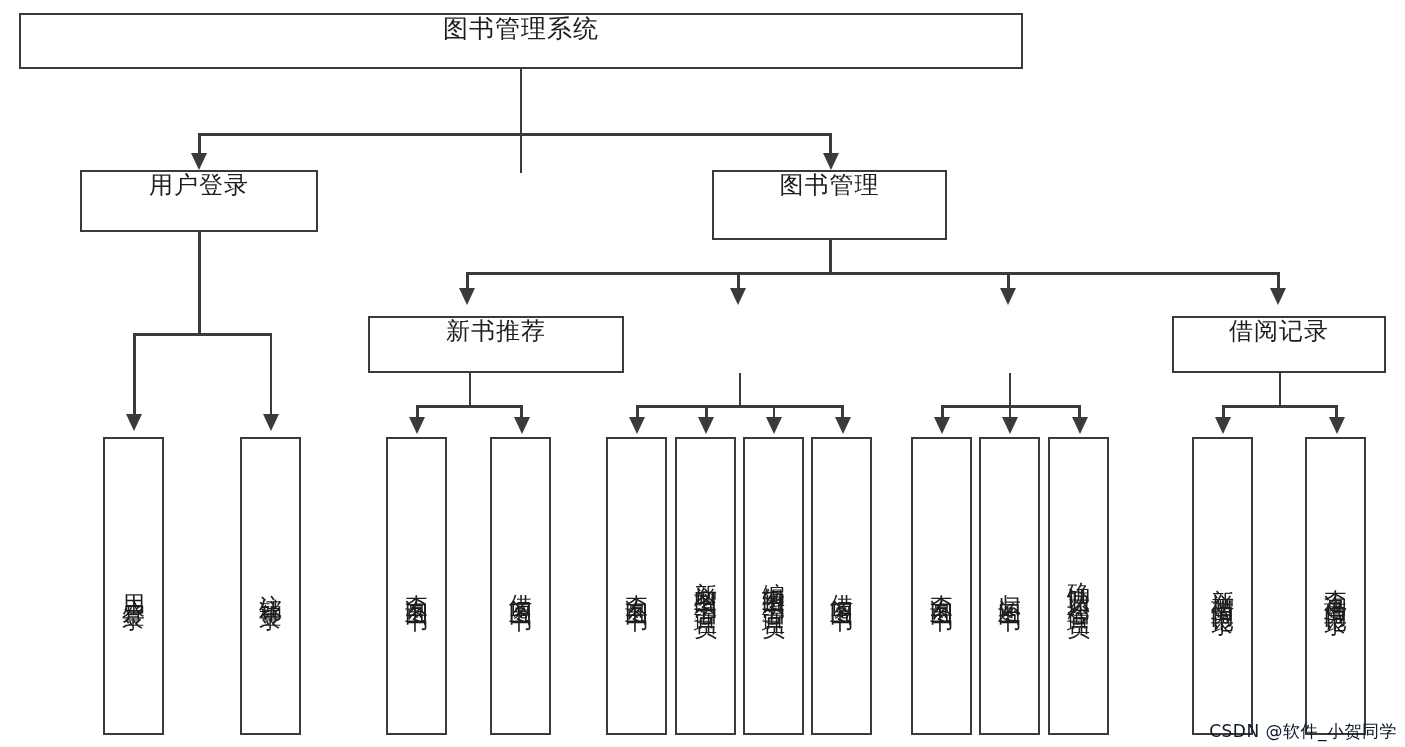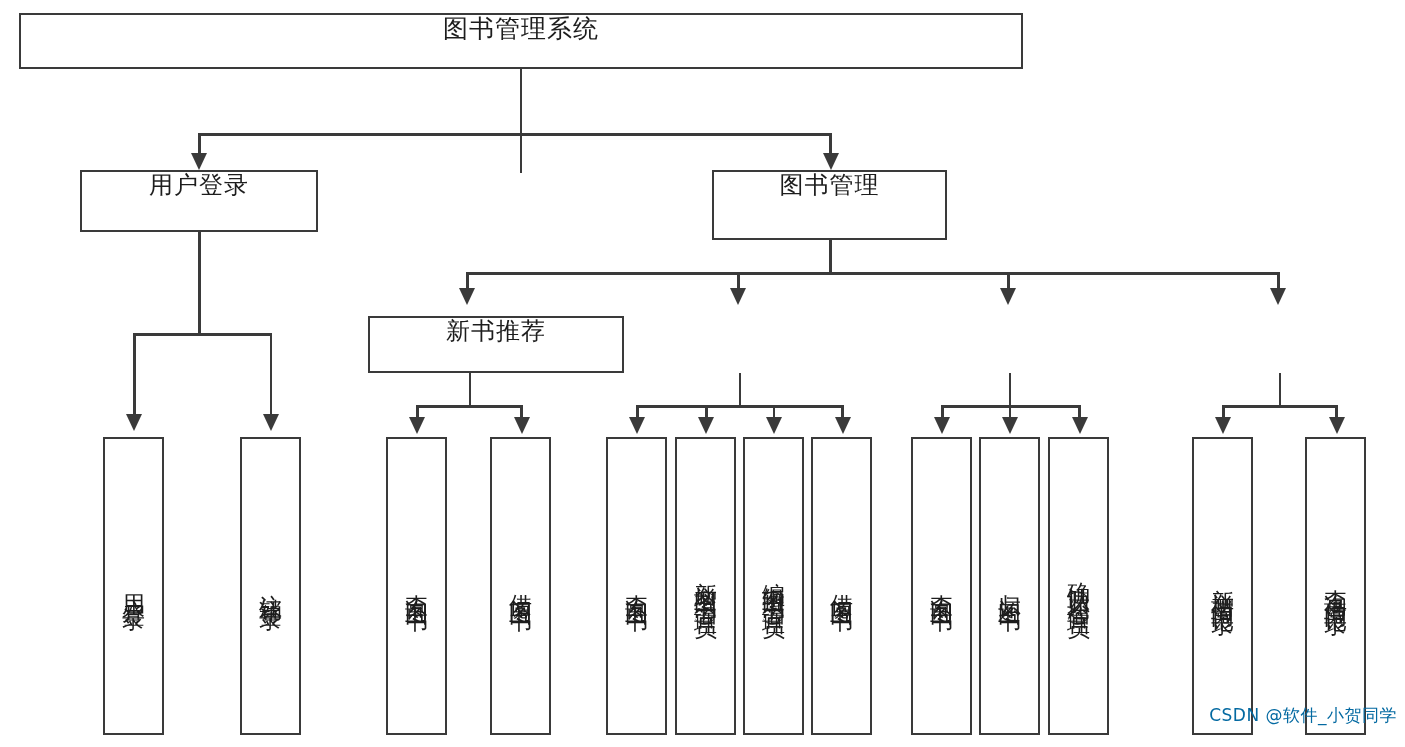--- a/index.html
+++ b/index.html
@@ -63,23 +63,23 @@
     position:absolute;
     width:0;height:0;
     border-left:8px solid transparent;
     border-right:8px solid transparent;
     border-top:17px solid #3a3a3a;
     z-index:2;
   }
   
   #watermark{
     position:absolute;
-    right:8px;bottom:20px;
+    right:8px;bottom:4px;
     font-size:17px;
-    color:#0369a1;
+    color:#0f172a;
     letter-spacing:0.5px;
     z-index:6;
     white-space:nowrap;
     font-family:"DejaVu Sans","Liberation Sans",sans-serif;
   }
 </style>
 </head>
 <body>
 
 <div id="canvas">
@@ -150,20 +150,23 @@
   <div class="node h" style="left:80px;top:170px;width:238px;height:62px;">
     <span class="lbl">用户登录</span>
   </div>
   <div class="node h" style="left:712px;top:170px;width:235px;height:70px;">
     <span class="lbl">图书管理</span>
   </div>
 
   <div class="node h" style="left:361px;top:316px;width:256px;height:57px;margin-left:7px;">
     <span class="lbl">新书推荐</span>
   </div>
+  <div class="node h" style="left:1172px;top:316px;width:214px;height:57px;">
+    <span class="lbl">借阅记录</span>
+  </div>
 
   <div class="node v" style="left:103px;top:437px;width:61px;height:298px;">
     <span class="lbl">用户登录</span>
   </div>
   <div class="node v" style="left:240px;top:437px;width:61px;height:298px;">
     <span class="lbl">注销登录</span>
   </div>
 
   <div class="node v" style="left:386px;top:437px;width:61px;height:298px;">
     <span class="lbl">查询图书</span>

